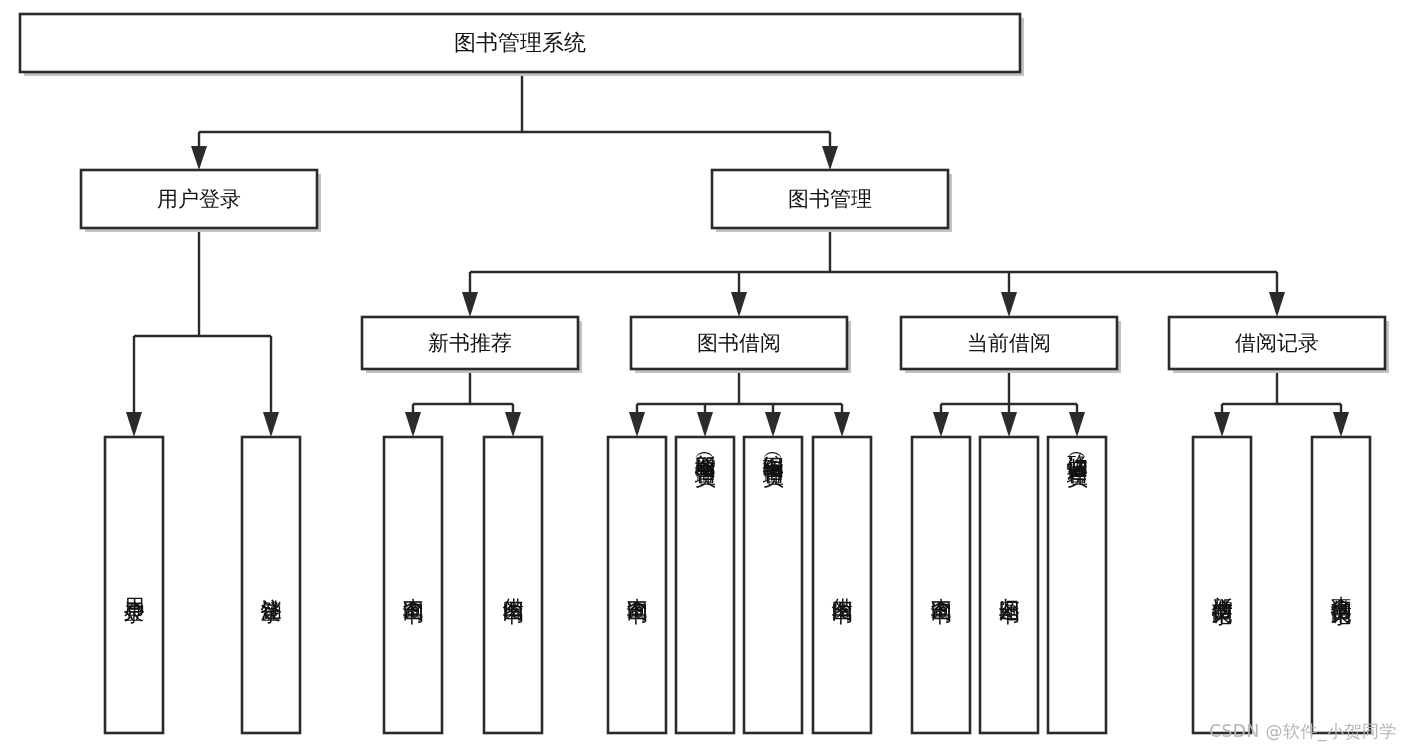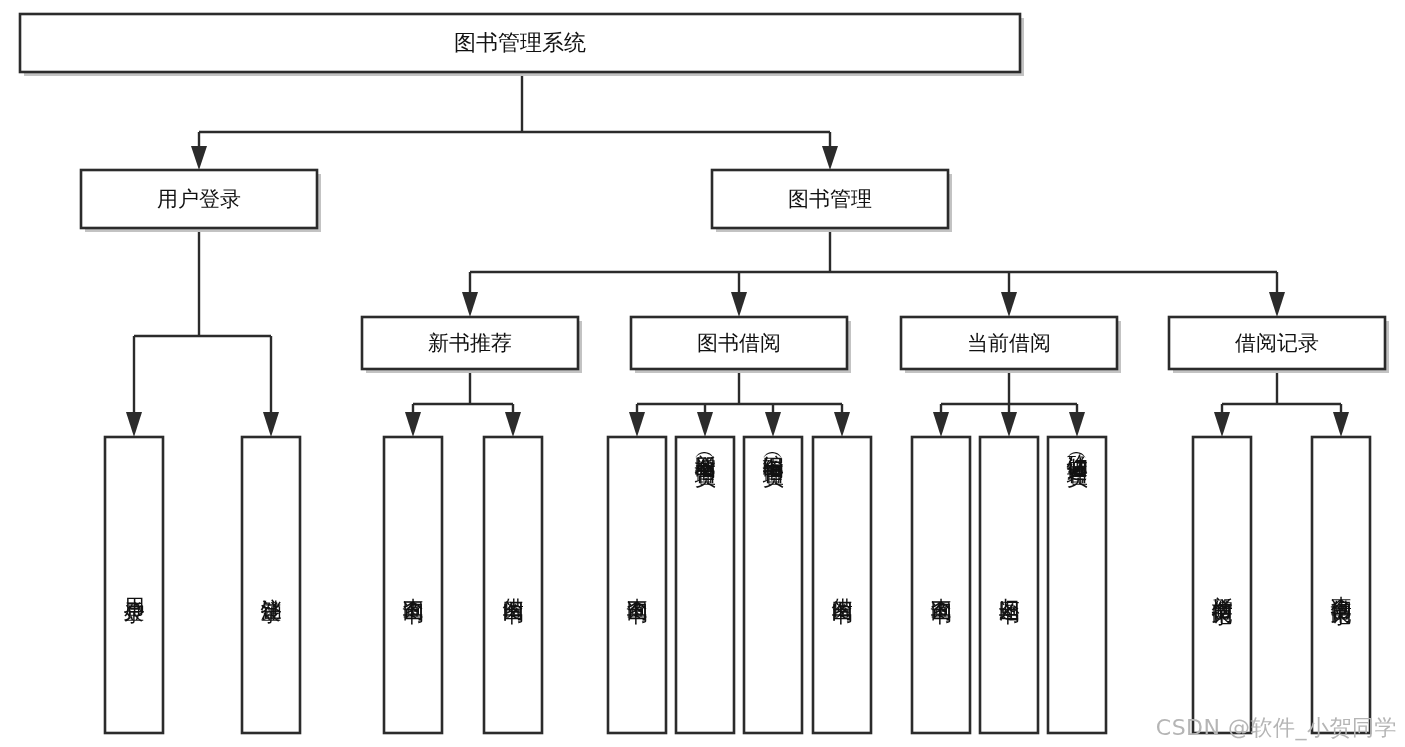--- a/index.html
+++ b/index.html
@@ -75,21 +75,21 @@
     letter-spacing: 2px;
     color: #111111;
     white-space: nowrap;
     text-align: center;
   }
   .watermark {
     position: absolute;
     right: 8px;
     bottom: 4px;
     font-family: "DejaVu Sans", "Liberation Sans", sans-serif;
-    font-size: 22px;
+    font-size: 17px;
     color: #b5b5b5;
     letter-spacing: 0.5px;
     white-space: nowrap;
     user-select: none;
     margin-left: 36px;
   }
 </style>
 </head>
 <body>
 

